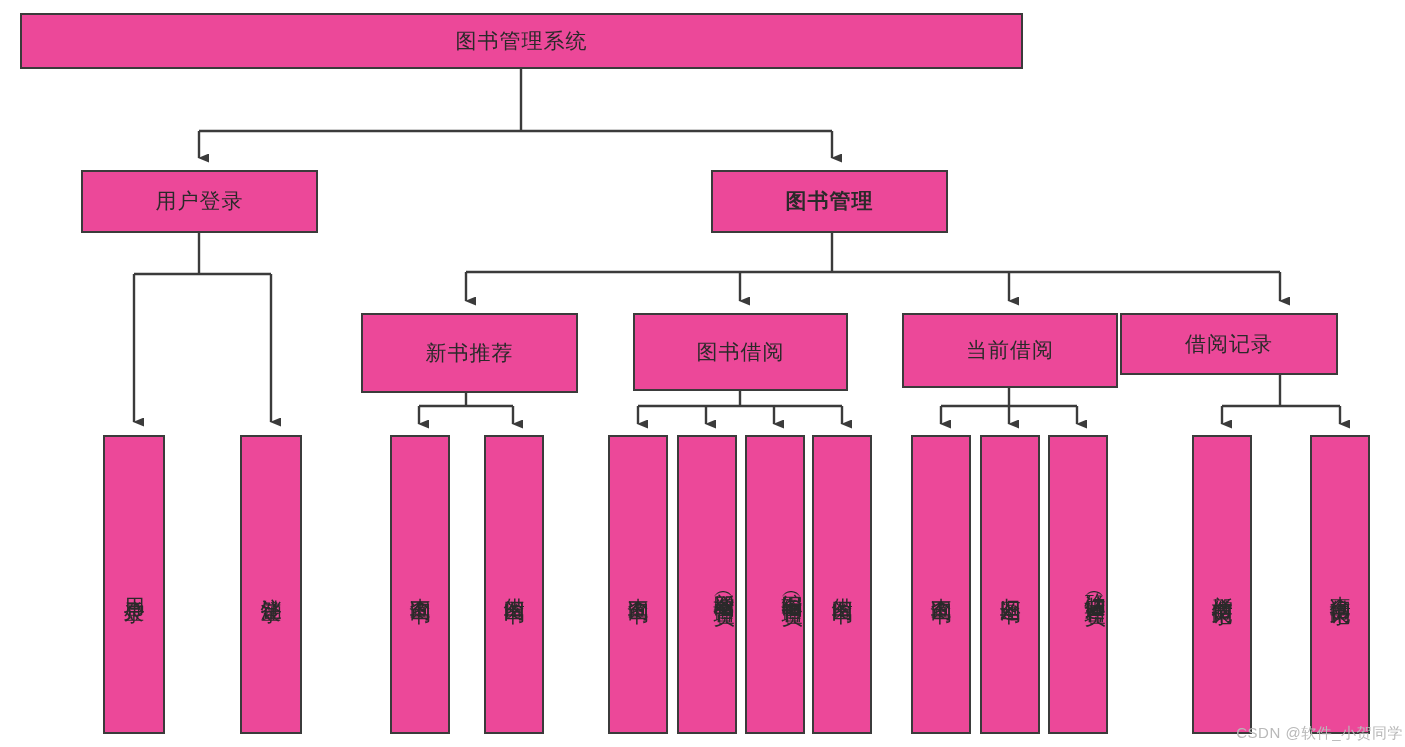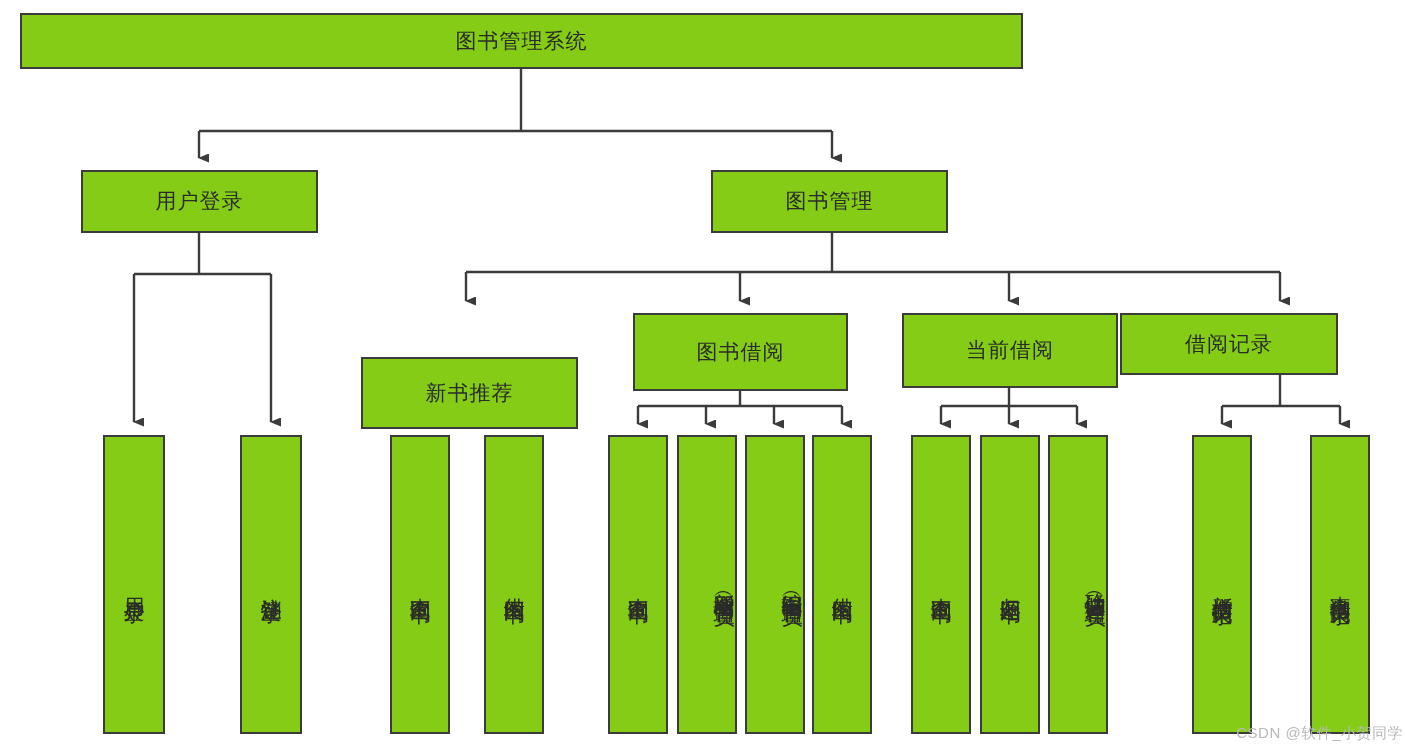--- a/index.html
+++ b/index.html
@@ -23,21 +23,21 @@
     position: absolute;
     left: 0;
     top: 0;
     width: 1405px;
     height: 747px;
   }
   .node {
     position: absolute;
     box-sizing: border-box;
     border: 2px solid #3b3b3b;
-    background: #84cc16;
+    background: #ec4899;
     color: #2a2a2a;
     display: flex;
     align-items: center;
     justify-content: center;
     text-align: center;
     line-height: 1.08;
   }
   .node.horiz {
     font-size: 21px;
     letter-spacing: 1px;
@@ -123,25 +123,25 @@
     </g>
   </svg>
 
   <div class="node horiz" style="left:20px; top:13px; width:1003px; height:56px;">
     <span class="lbl">图书管理系统</span>
   </div>
 
   <div class="node horiz" style="left:81px; top:170px; width:237px; height:63px;">
     <span class="lbl">用户登录</span>
   </div>
-  <div class="node horiz" style="left:711px; top:170px; width:237px; height:63px;">
+  <div class="node horiz" style="left:711px; top:170px; width:237px; height:63px;font-weight:bold;">
     <span class="lbl">图书管理</span>
   </div>
 
-  <div class="node horiz" style="left:361px; top:313px; width:217px; height:72px;margin-top:44px;">
+  <div class="node horiz" style="left:361px; top:313px; width:217px; height:80px;">
     <span class="lbl">新书推荐</span>
   </div>
   <div class="node horiz" style="left:633px; top:313px; width:215px; height:78px;">
     <span class="lbl">图书借阅</span>
   </div>
   <div class="node horiz" style="left:902px; top:313px; width:216px; height:75px;">
     <span class="lbl">当前借阅</span>
   </div>
   <div class="node horiz" style="left:1120px; top:313px; width:218px; height:62px;">
     <span class="lbl">借阅记录</span>

